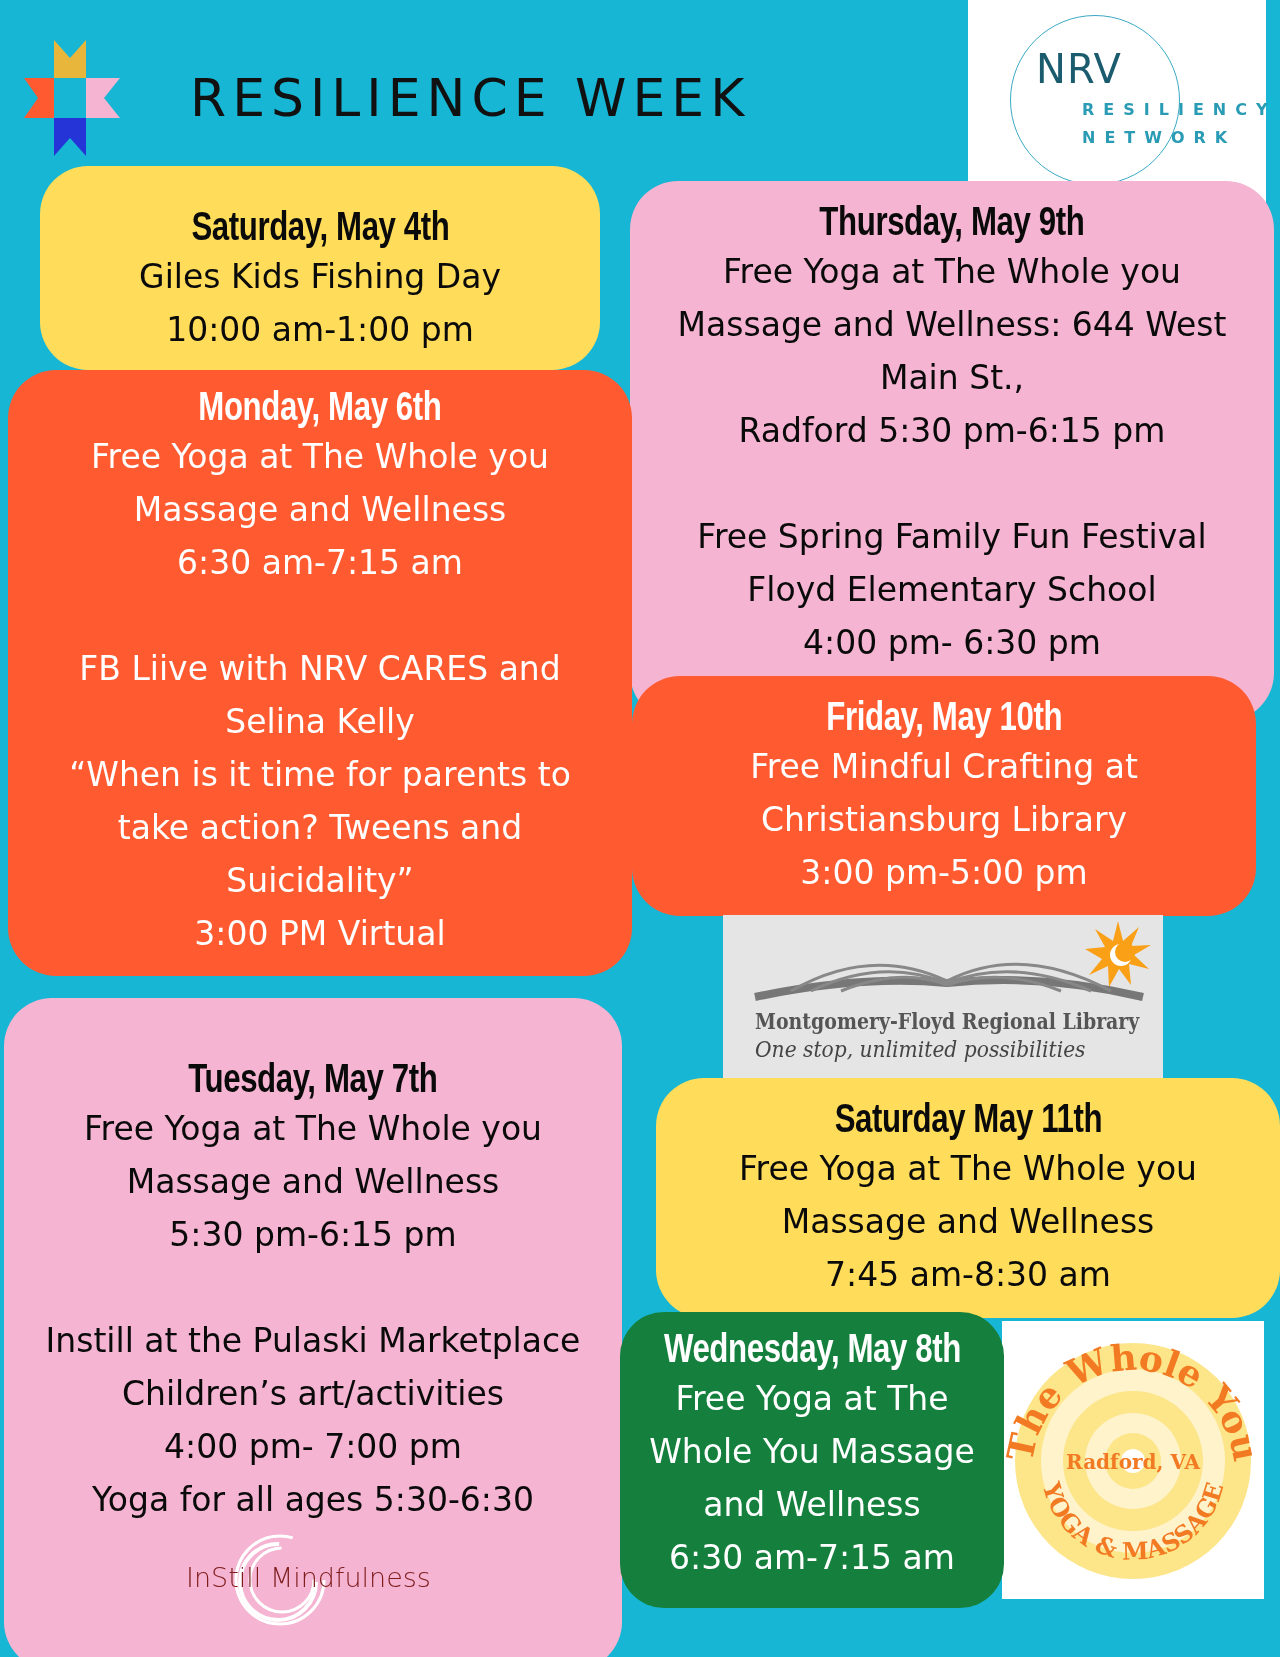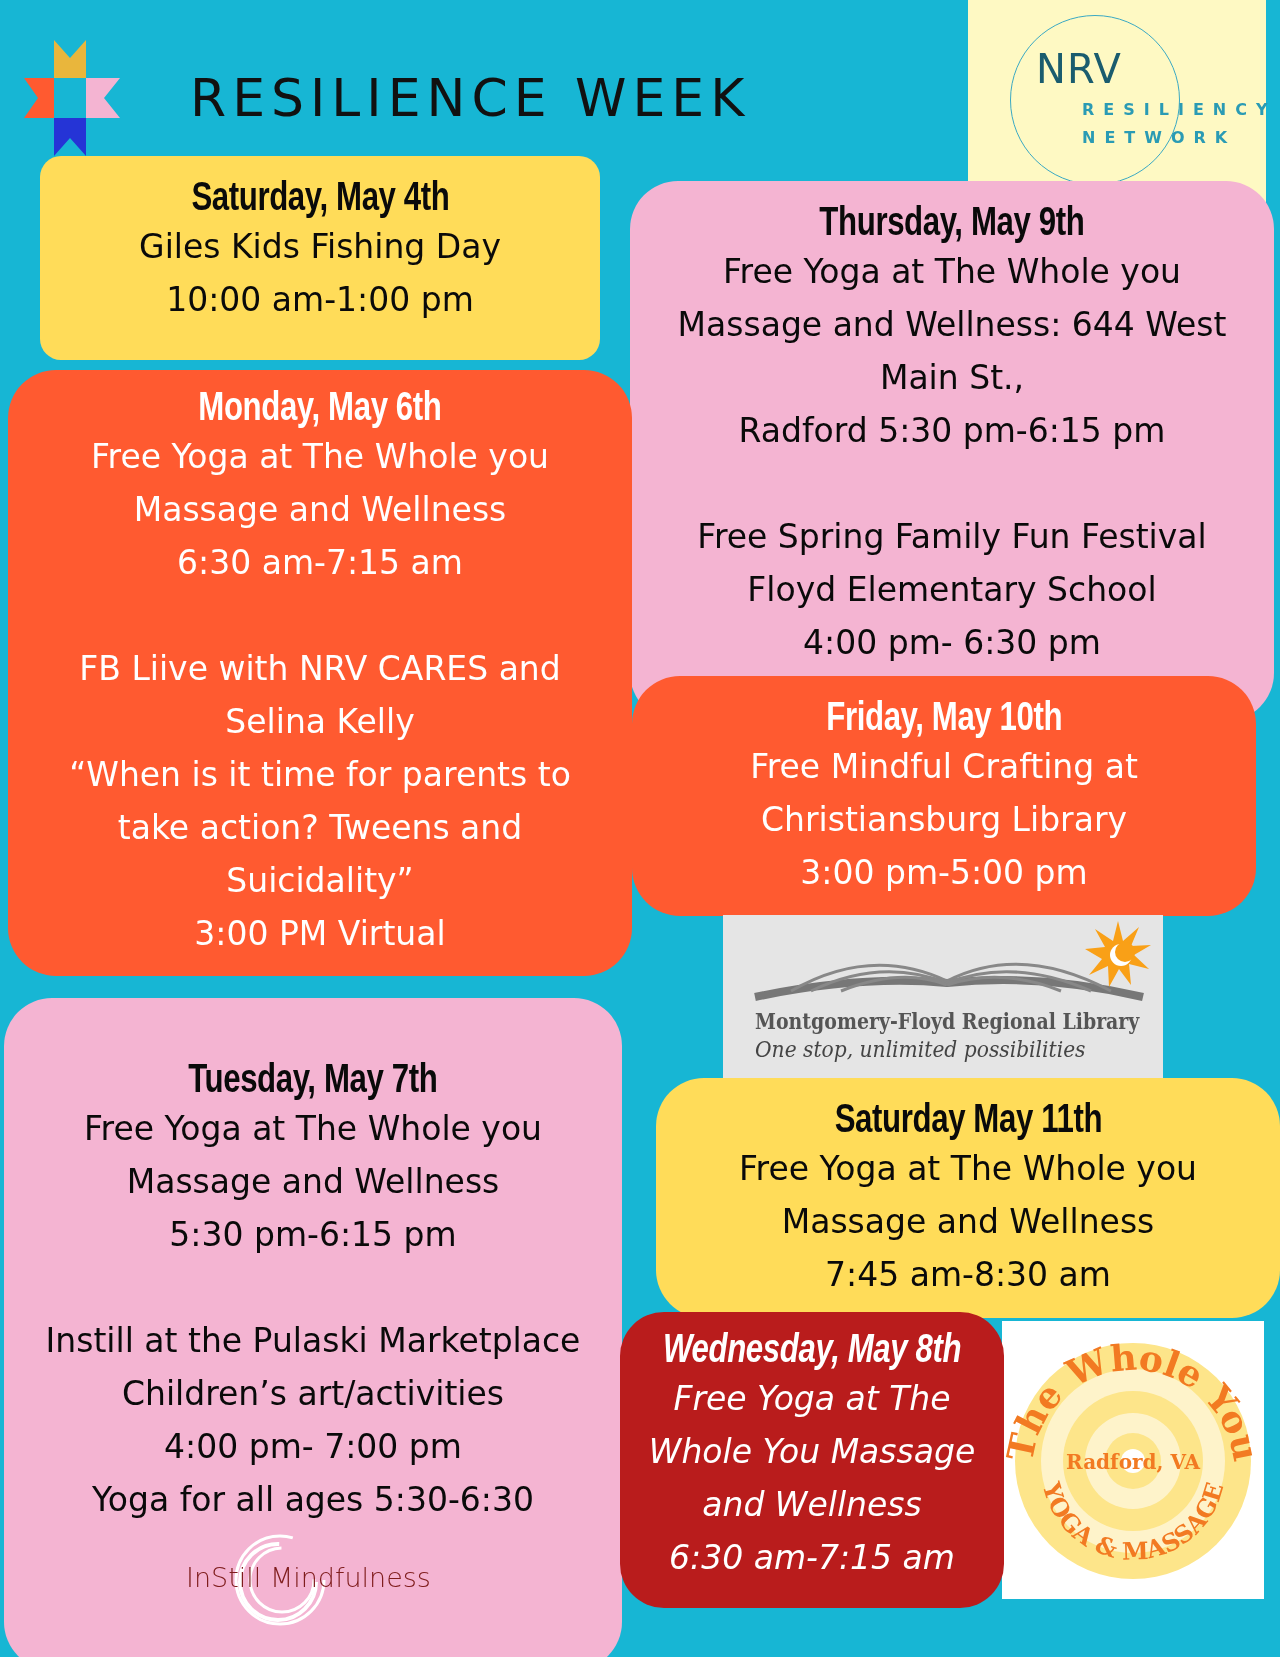--- a/index.html
+++ b/index.html
@@ -32,34 +32,34 @@
   .card .line {
     font-family: "DejaVu Sans", sans-serif;
     font-size: 33px;
     line-height: 53px;
     white-space: nowrap;
   }
   .card .gap { height: 53px; }
   .yellow { background: #ffdc59; color: #0a0a0a; }
   .pink { background: #f4b4d2; color: #0a0a0a; }
   .orange { background: #ff5a30; color: #ffffff; }
-  .blue { background: #b91c1c; color: #ffffff; font-style: italic; }
+  .blue { background: #15803d; color: #ffffff; }
 
   
   .title {
     left: 190px; top: 68px;
     font-family: "DejaVu Sans", sans-serif;
     font-size: 52px;
     letter-spacing: 6px;
     color: #111;
     font-weight: 400;
   }
   .nrv-box {
     left: 968px; top: 0; width: 298px; height: 220px;
-    background: #fef9c3;
+    background: #ffffff;
   }
   .nrv-circle {
     position: absolute; left: 42px; top: 15px; width: 170px; height: 170px;
     border: 1.5px solid #3aa9c4; border-radius: 50%;
   }
   .nrv-big {
     position: absolute; left: 68px; top: 46px;
     font-family: "DejaVu Sans", sans-serif; font-size: 40px; color: #1a5c6e;
     letter-spacing: 1px;
   }
@@ -120,21 +120,21 @@
   <div class="line">Free Yoga at The Whole you</div>
   <div class="line">Massage and Wellness: 644 West</div>
   <div class="line">Main St.,</div>
   <div class="line">Radford 5:30 pm-6:15 pm</div>
   <div class="gap"></div>
   <div class="line">Free Spring Family Fun Festival</div>
   <div class="line">Floyd Elementary School</div>
   <div class="line">4:00 pm- 6:30 pm</div>
 </div>
 
-<div class="card yellow" style="left:40px;top:156px;width:560px;height:204px;padding-top:16px;border-radius:21px;">
+<div class="card yellow" style="left:40px;top:166px;width:560px;height:204px;padding-top:36px;">
   <div class="day">Saturday, May 4th</div>
   <div class="line">Giles Kids Fishing Day</div>
   <div class="line">10:00 am-1:00 pm</div>
 </div>
 
 <div class="card orange" style="left:8px;top:370px;width:624px;height:606px;padding-top:12px;">
   <div class="day">Monday, May 6th</div>
   <div class="line">Free Yoga at The Whole you</div>
   <div class="line">Massage and Wellness</div>
   <div class="line">6:30 am-7:15 am</div>

